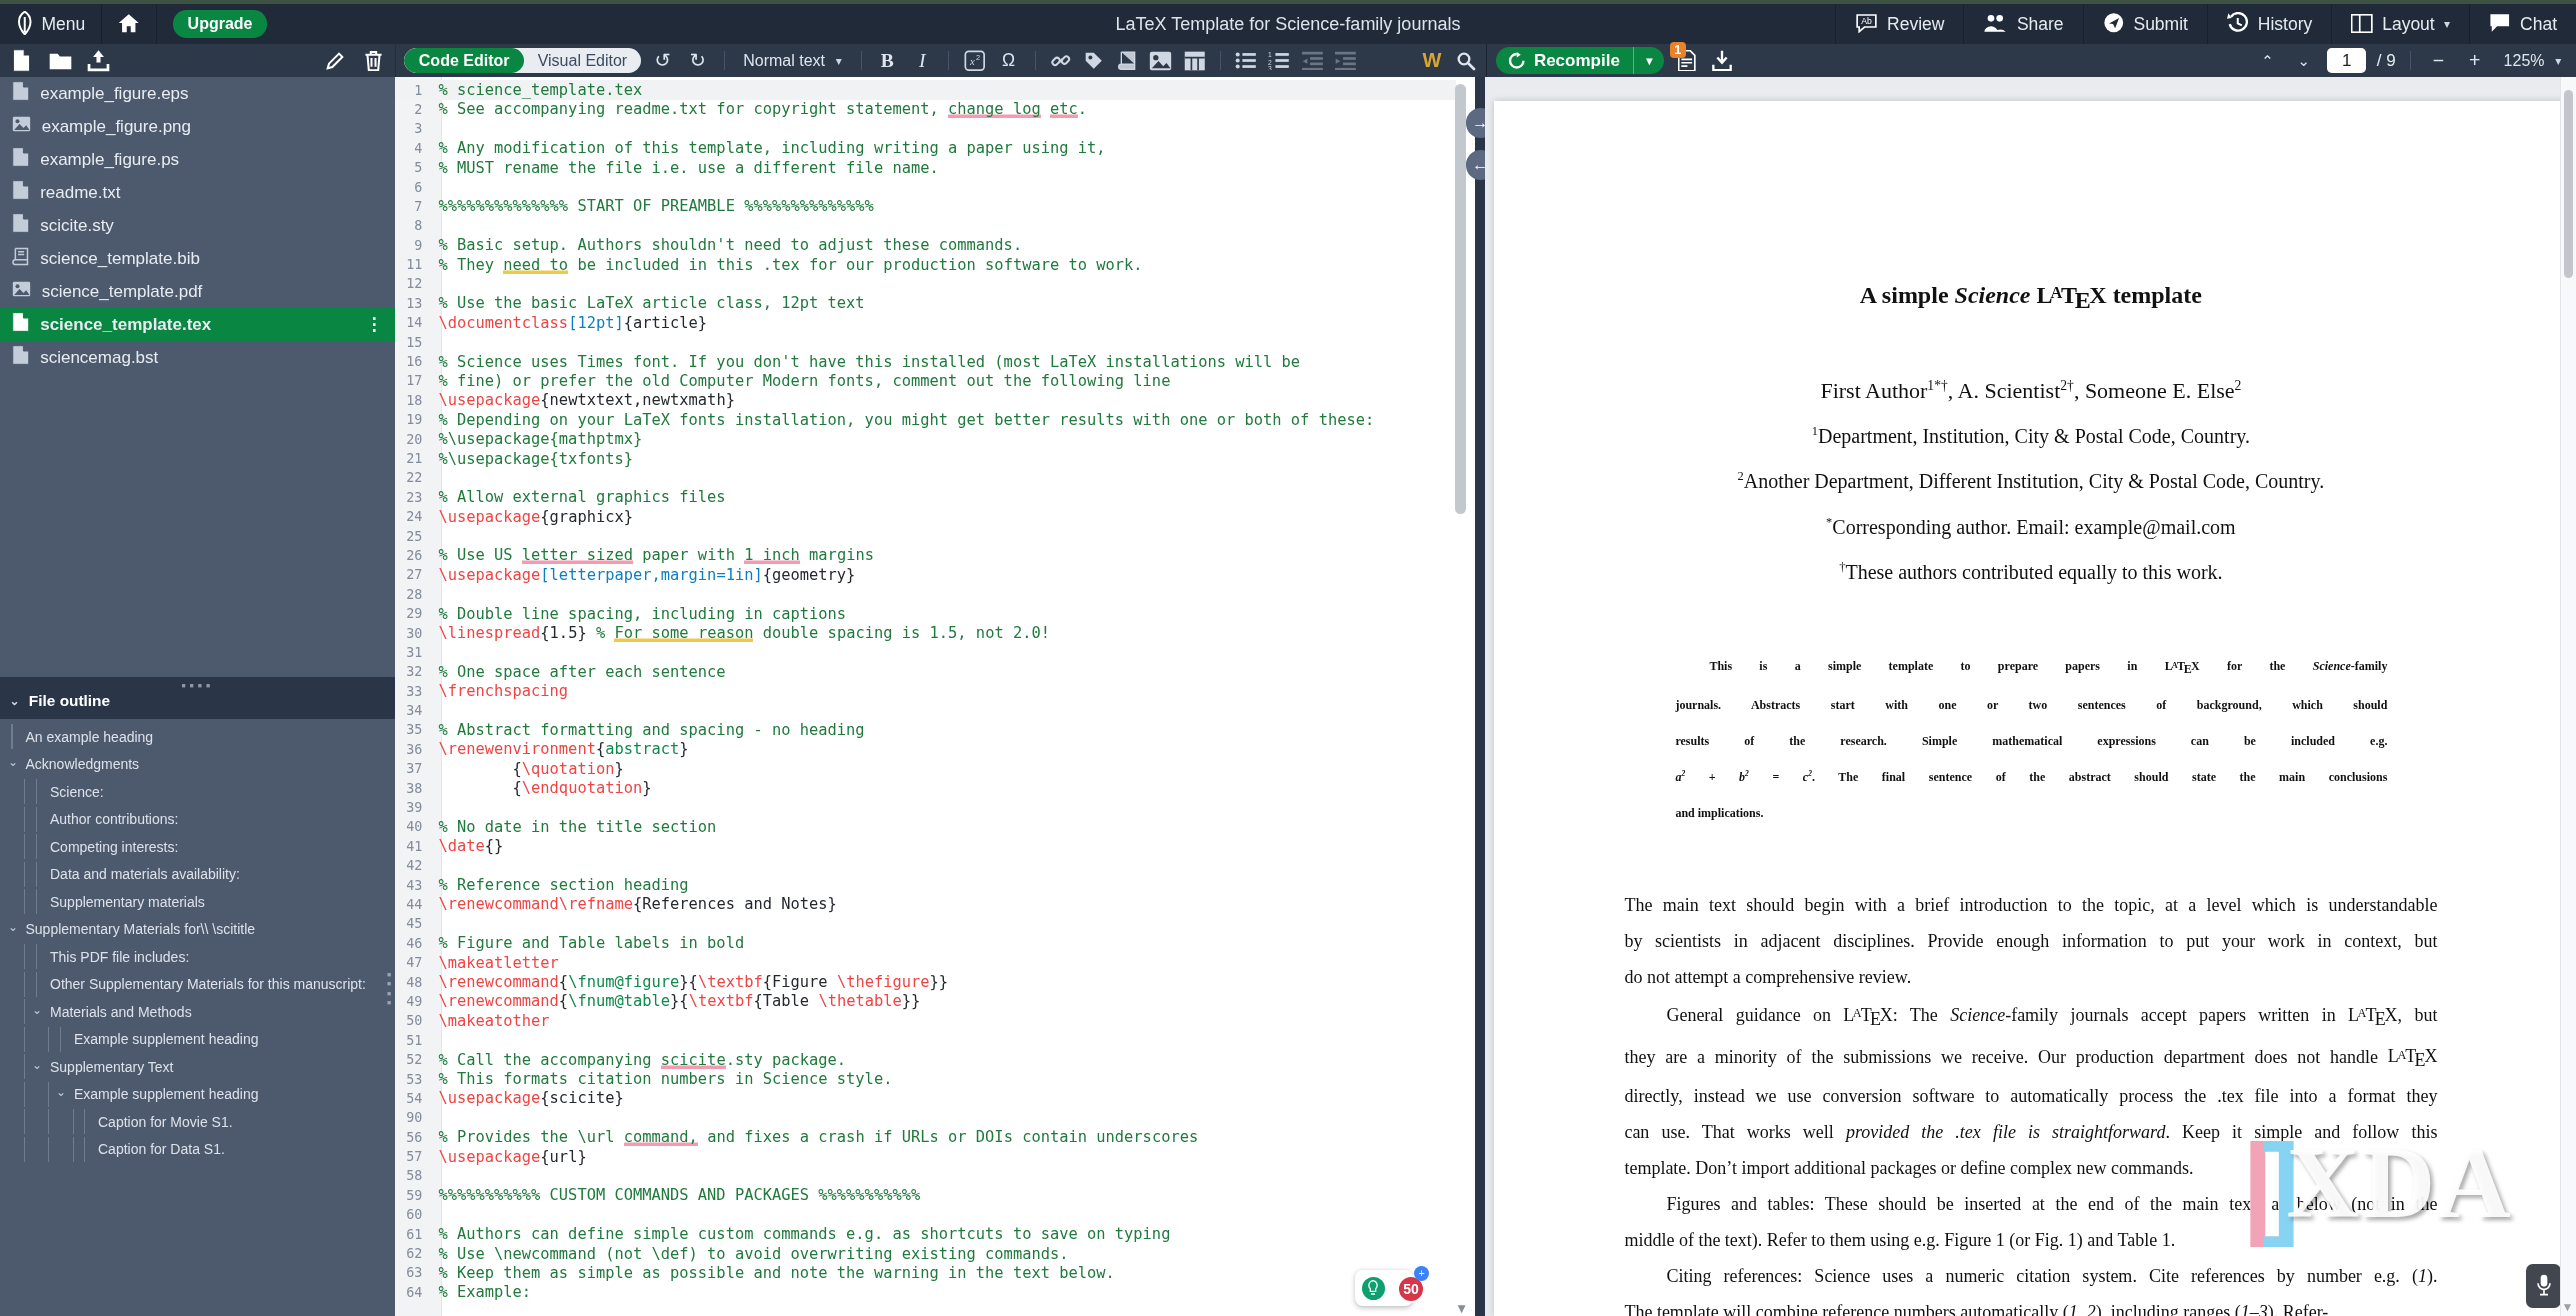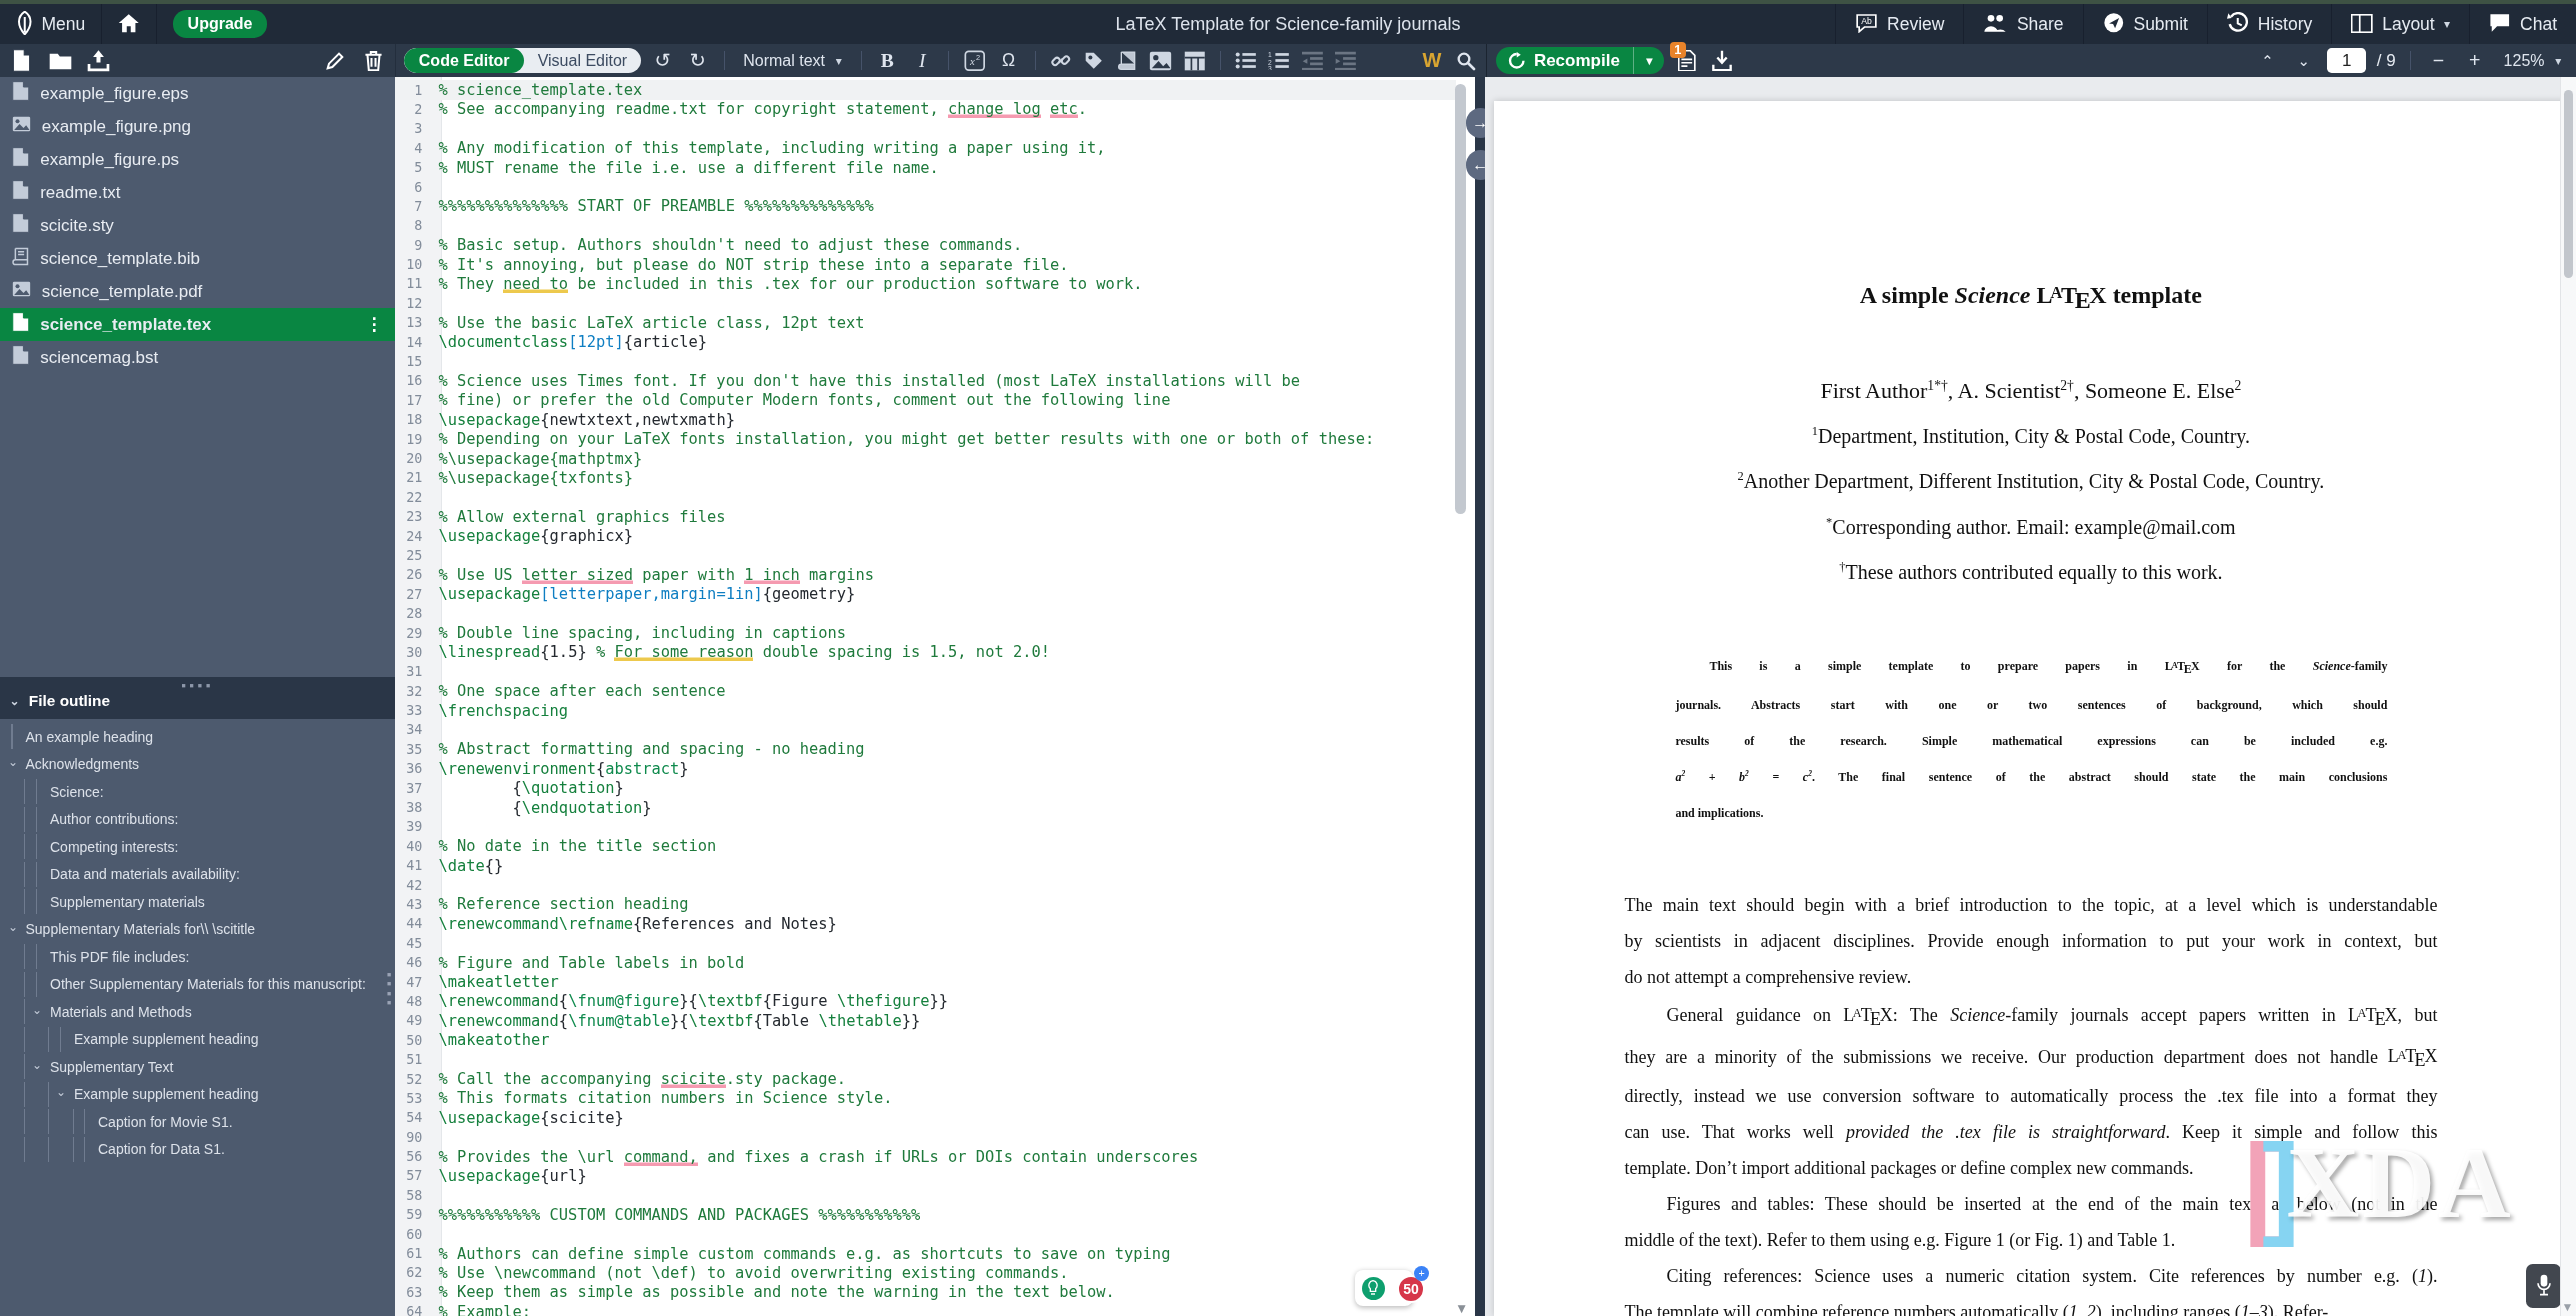--- a/index.html
+++ b/index.html
@@ -76,21 +76,21 @@
 
   
   #editor { left:395px; top:77px; width:1080px; height:1240px; background:#fff; overflow:hidden; }
   #gutterbg { position:absolute; left:0; top:0; width:47px; height:1240px; background:#f2f3f5; border-right:0.7px solid #e4e7ea; }
   #code-lines { position:absolute; left:0; top:3.4px; width:1061px; }
   .crow { display:flex; height:19.4px; align-items:center; }
   .crow.active { background:#f0f2f3; }
   .lnum { width:38px; min-width:38px; text-align:right; padding-right:10.7px; color:#828c9a; font-size:13.4px;
           font-family:"DejaVu Sans Mono", monospace; }
   .ctext { font-family:"DejaVu Sans Mono", monospace; font-size:15.4px; white-space:pre; padding-left:5.4px; }
-  .c-m { color:#1f7a3c; } .c-k { color:#15803d; } .c-o { color:#0e7ec2; }
+  .c-m { color:#1f7a3c; } .c-k { color:#ef4444; } .c-o { color:#0e7ec2; }
   .c-a { color:#0f8a4d; } .c-p { color:#24292f; }
   .u-pk { box-shadow:inset 0 -3.4px 0 #f59ab0; } .u-yl { box-shadow:inset 0 -3.4px 0 #edc94d; }
   #ed-scroll { position:absolute; right:9.4px; top:6.7px; width:10.7px; height:430px; background:#c3c8cf; border-radius:5.4px; }
   .ed-arrow { position:absolute; right:6.7px; bottom:1.3px; color:#8a9097; font-size:13.4px; }
 
   .wf-card { position:absolute; left:960px; top:1193px; width:58px; height:36px; background:#fff;
              border-radius:8px; box-shadow:0 1.3px 5.4px rgba(0,0,0,.25); display:flex; align-items:center; padding-left:6.7px; }
   .wf-bulb { width:23px; height:23px; border-radius:50%; background:#0e9f6e; color:#fff; font-size:14.8px;
              display:flex; align-items:center; justify-content:center; }
   .wf-50 { position:absolute; right:-12px; top:5.4px; width:28px; height:28px; border-radius:50%; background:#d63649;
@@ -584,24 +584,20 @@
         </div>
         <div class="crow">
           <span class="lnum">8</span>
           <span class="ctext"></span>
         </div>
         <div class="crow">
           <span class="lnum">9</span>
           <span class="ctext"><span class="c-m">% Basic setup. Authors shouldn't need to adjust these commands.</span></span>
         </div>
         <div class="crow">
-          <span class="lnum">10</span>
-          <span class="ctext"><span class="c-m">% It's annoying, but please do NOT strip these into a separate file.</span></span>
-        </div>
-        <div class="crow">
           <span class="lnum">11</span>
           <span class="ctext"><span class="c-m">% They </span><span class="c-m u-yl">need to</span><span class="c-m"> be included in this .tex for our production software to work.</span></span>
         </div>
         <div class="crow">
           <span class="lnum">12</span>
           <span class="ctext"></span>
         </div>
         <div class="crow">
           <span class="lnum">13</span>
           <span class="ctext"><span class="c-m">% Use the basic LaTeX article class, 12pt text</span></span>

